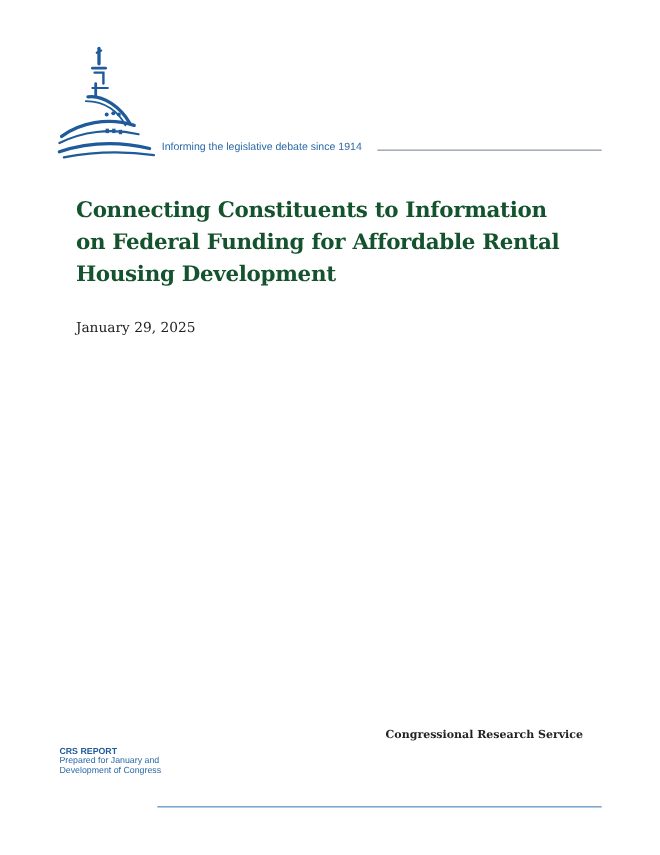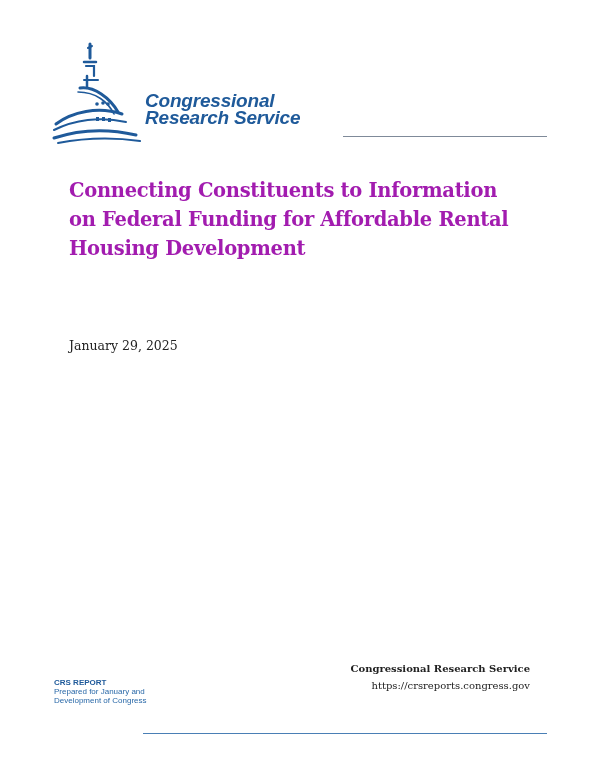--- a/index.html
+++ b/index.html
@@ -6,24 +6,24 @@
     body { width: 600px; height: 777px; position: relative; overflow: hidden; }
 
     .logo { position: absolute; left: 50px; top: 40px; width: 500px; height: 110px; }
     .logo svg.dome { position: absolute; left: 0; top: 0; }
     .brand { position: absolute; left: 95px; top: 52px; font-family: "Liberation Sans", sans-serif; font-weight: bold; font-style: italic; color: #1f5a9a; line-height: 17px; font-size: 19px; letter-spacing: -0.2px; }
     .brand .l1 { display: block; }
     .brand .l2 { display: block; }
     .tagline { position: absolute; left: 97px; top: 88px; font-family: "Liberation Sans", sans-serif; font-size: 9.6px; color: #2a69a8; white-space: nowrap; }
     .tagline-rule { position: absolute; left: 293px; top: 96px; width: 204px; height: 1px; background: #7f8a99; }
 
-    .title { position: absolute; left: 69px; top: 176px; width: 460px; font-family: "DejaVu Serif", serif; font-weight: bold; color: #a21caf; font-size: 19.5px; line-height: 29px; letter-spacing: -0.3px; margin: 0; }
-    .date { position: absolute; left: 69px; top: 290px; font-family: "DejaVu Serif", serif; font-size: 12.5px; color: #222; margin-top: 48px; }
+    .title { position: absolute; left: 69px; top: 176px; width: 460px; font-family: "DejaVu Serif", serif; font-weight: bold; color: #14532d; font-size: 19.5px; line-height: 29px; letter-spacing: -0.3px; margin: 0; }
+    .date { position: absolute; left: 69px; top: 290px; font-family: "DejaVu Serif", serif; font-size: 12.5px; color: #222; }
 
-    .meta { position: absolute; right: 70px; top: 660px; text-align: right; font-family: "DejaVu Serif", serif; color: #222; font-size: 10px; line-height: 17px; }
+    .meta { position: absolute; right: 70px; top: 660px; text-align: left; font-family: "DejaVu Serif", serif; color: #222; font-size: 10px; line-height: 17px; }
     .meta .org { font-weight: bold; }
 
     .footer { position: absolute; left: 54px; top: 678px; font-family: Liberation Sans, sans-serif; font-size: 8px; line-height: 9px; color: #2a69a8; }
     .footer .label { font-weight: bold; color: #1f5a9a; display: block; }
     .footer span { display: block; }
     .footer-rule { position: absolute; left: 143px; top: 733px; width: 404px; height: 1px; background: #4a7fb5; }
   </style>
 </head>
 <body>
 
@@ -49,33 +49,29 @@
     </g>
     <g fill="#1f5a9a">
       <circle cx="47" cy="64" r="1.8"></circle>
       <circle cx="53" cy="63" r="1.8"></circle>
       <circle cx="58" cy="64" r="1.8"></circle>
       <rect x="46" y="77" width="3" height="4"></rect>
       <rect x="52" y="77" width="3" height="4"></rect>
       <rect x="58" y="78" width="3" height="4"></rect>
     </g>
   </svg>
-  <div class="brand">
-    <span class="l1">Congressional</span>
-    <span class="l2">Research Service</span>
-  </div>
+  <div class="tagline">Informing the legislative debate since 1914</div>
   <div class="tagline-rule"></div>
 </div>
 
 <h1 class="title">Connecting Constituents to Information on Federal Funding for Affordable Rental Housing Development</h1>
 <div class="date">January 29, 2025</div>
 
 <div class="meta">
   <div class="org">Congressional Research Service</div>
-  <div>https://crsreports.congress.gov</div>
 </div>
 
 <div class="footer">
   <span class="label">CRS REPORT</span>
   <span>Prepared for January and</span>
   <span>Development of Congress</span>
 </div>
 <div class="footer-rule"></div>
 
 </body></html>

